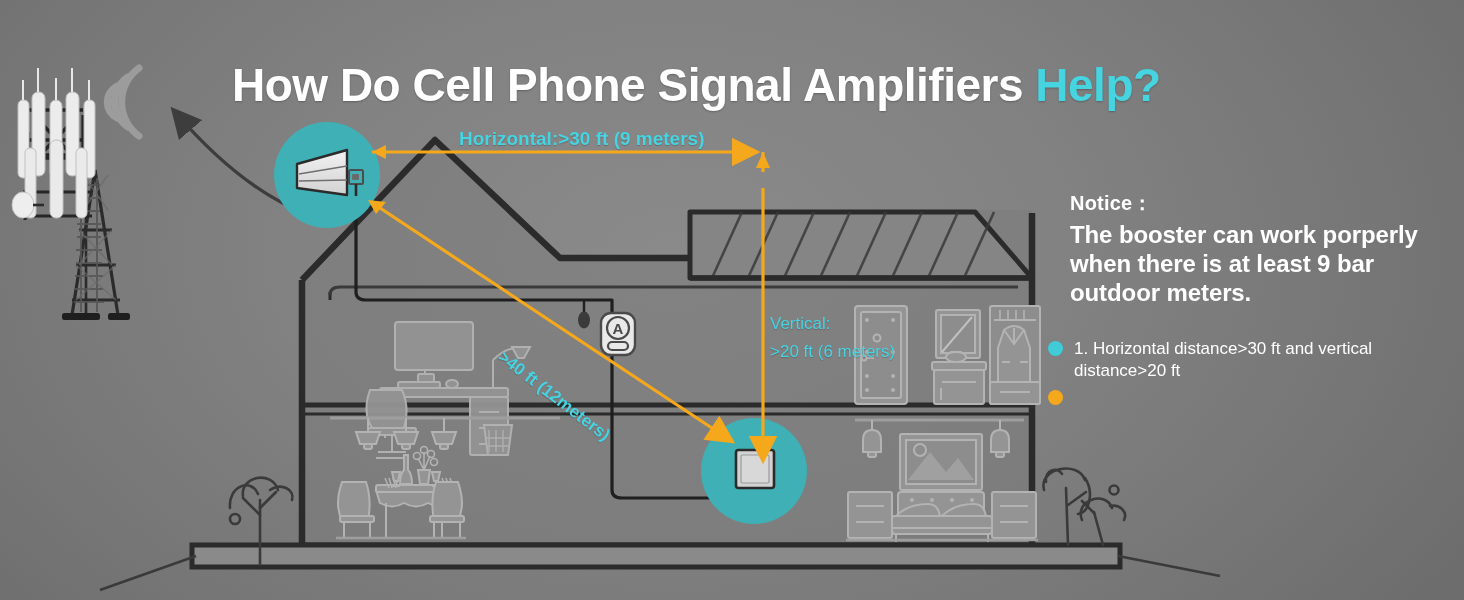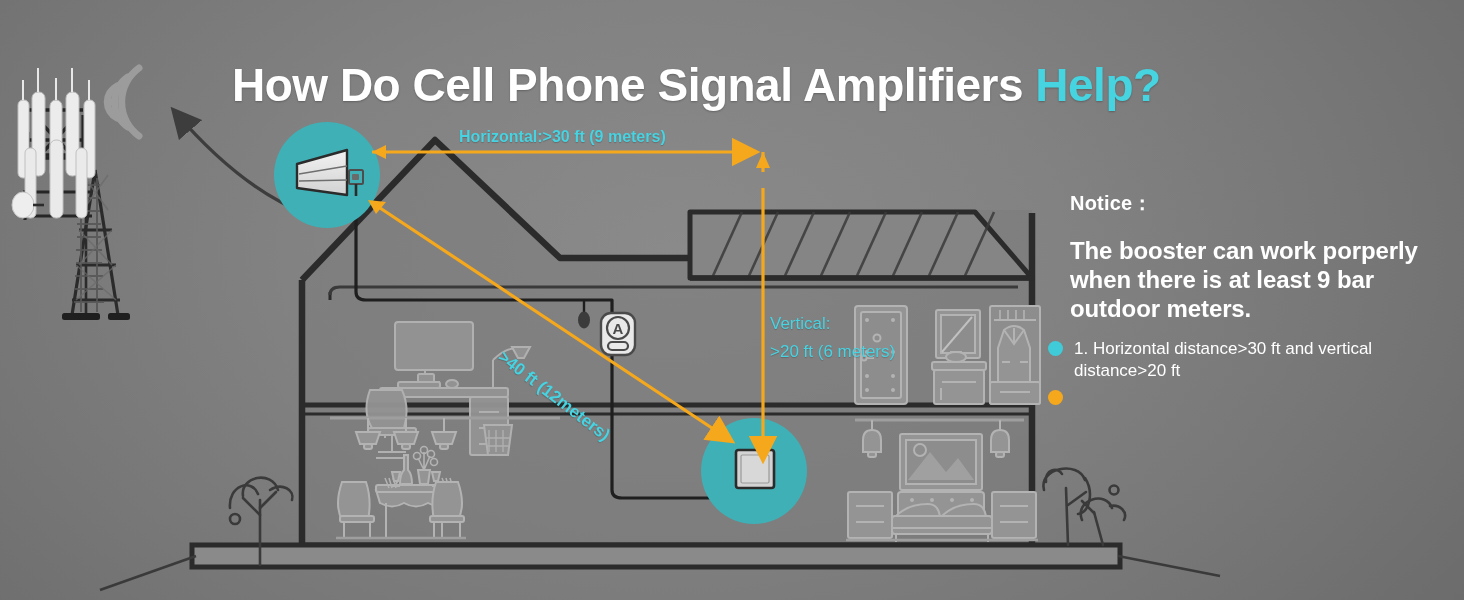--- a/index.html
+++ b/index.html
@@ -19,36 +19,36 @@
   #title{
     left:232px;top:42px;
     font-size:46px;font-weight:bold;letter-spacing:-0.5px;
     color:#ffffff;
     text-shadow:0 1px 2px rgba(0,0,0,.25);
     margin-top:16px;
   }
   #title .accent{color:#45d4e0;}
 
   #lbl-horizontal{
-    left:459px;top:128px;font-size:16px;font-weight:bold;color:#46d3e2;
+    left:459px;top:128px;font-size:19px;font-weight:bold;color:#46d3e2;
     text-shadow:0 1px 1px rgba(0,0,0,.2);
   }
   #lbl-vertical{
     left:770px;top:310px;font-size:17px;font-weight:normal;color:#46d3e2;
     line-height:28px;text-shadow:0 1px 1px rgba(0,0,0,.2);
   }
   #lbl-diagonal{
     left:500px;top:345px;font-size:17px;font-weight:bold;color:#46d3e2;
     transform:rotate(37.5deg);transform-origin:0 50%;
     text-shadow:0 1px 1px rgba(0,0,0,.2);
   }
 
   #notice{position:absolute;left:1070px;top:190px;width:392px;color:#ffffff;}
   #notice .head{font-size:20px;font-weight:bold;letter-spacing:.2px;}
-  #notice .body{font-size:24px;font-weight:bold;line-height:29px;margin-top:19px;letter-spacing:-.1px;}
+  #notice .body{font-size:24px;font-weight:bold;line-height:29px;margin-top:3px;letter-spacing:-.1px;}
 
   #bullets{position:absolute;left:1048px;top:338px;width:416px;color:#ffffff;}
   .bline{position:relative;padding-left:26px;font-size:17px;font-weight:normal;line-height:22px;margin-bottom:5px;}
   .dot{position:absolute;left:0;top:3px;width:15px;height:15px;border-radius:50%;}
   .dot.cyan{background:#3fcbd8;}
   .dot.orange{background:#f5a81c;}
 </style>
 </head>
 <body>
 

